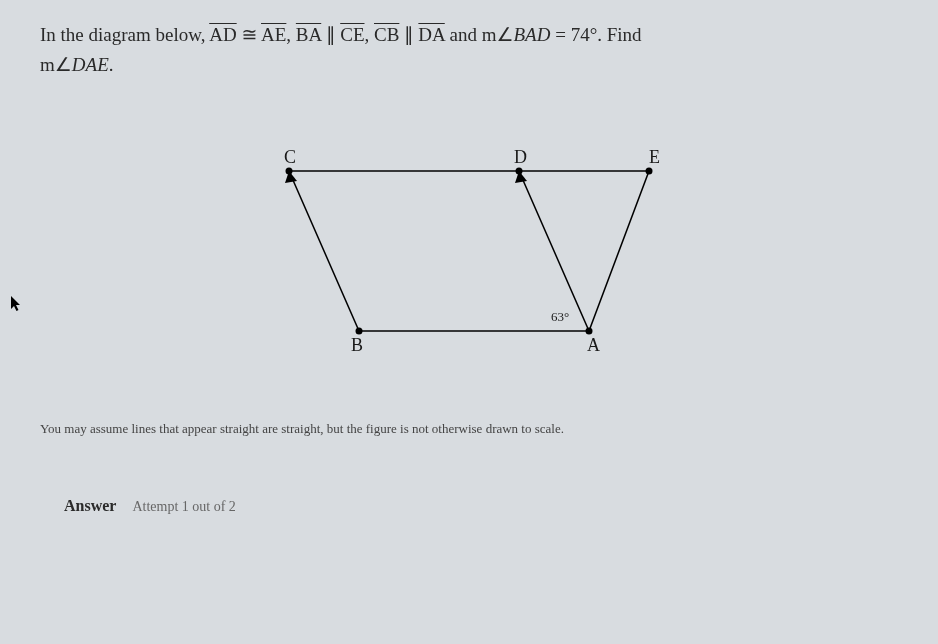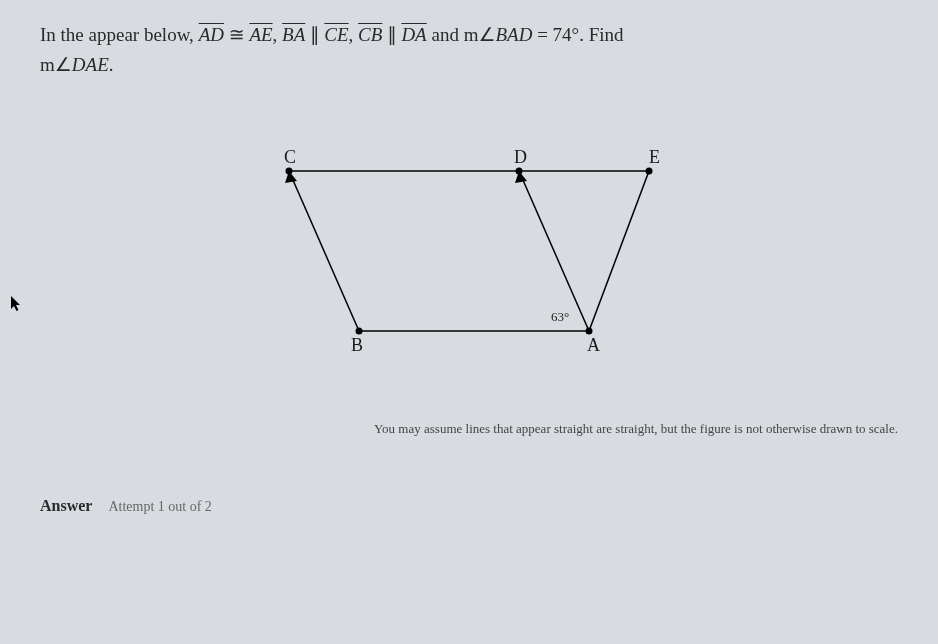--- a/index.html
+++ b/index.html
@@ -12,21 +12,20 @@
       padding: 20px 40px;
       position: relative;
     }
     .problem-text {
       font-size: 19px;
       line-height: 1.6;
       margin-bottom: 10px;
     }
     .overline {
       text-decoration: overline;
-      font-style: italic;
     }
     .math-it { font-style: italic; font-family: Liberation Serif, serif; }
     .diagram-container {
       width: 100%;
       display: flex;
       justify-content: center;
       margin-top: 60px;
       margin-bottom: 40px;
     }
     svg.diagram {
@@ -37,28 +36,29 @@
       font-family: Georgia, serif;
       font-size: 18px;
       fill: #1a1a1a;
     }
     .angle-label {
       font-family: Georgia, serif;
       font-size: 13px;
       fill: #1a1a1a;
     }
     .note {
-      text-align: right;
+      text-align: left;
       font-size: 13px;
       color: #444;
       margin-top: 30px;
     }
     .answer-row {
       margin-top: 60px;
       font-size: 16px;
+      margin-left: 24px;
     }
     .answer-label {
       font-weight: bold;
       margin-right: 12px;
     }
     .attempt {
       color: #666;
       font-size: 14px;
     }
     .cursor {
@@ -66,21 +66,21 @@
       left: 10px;
       top: 295px;
       font-size: 16px;
       color: #000;
     }
   </style>
 </head>
 <body>
 
 <div class="problem-text">
-  <span>In the appear below, </span>
+  <span>In the diagram below, </span>
   <span class="overline">AD</span><span> ≅ </span><span class="overline">AE</span><span>,  </span><span class="overline">BA</span><span> ∥ </span><span class="overline">CE</span><span>,  </span><span class="overline">CB</span><span> ∥ </span><span class="overline">DA</span><span> and m∠</span><span class="math-it">BAD</span><span> = 74°. Find</span>
   <br>
   <span>m∠</span><span class="math-it">DAE</span><span>.</span>
 </div>
 
 <div class="cursor">
   <svg width="14" height="18" viewBox="0 0 14 18">
     <path d="M1 1 L1 14 L4 11 L6.5 16 L8.5 15 L6 10 L10 10 Z" fill="#000"></path>
   </svg>
 </div>

